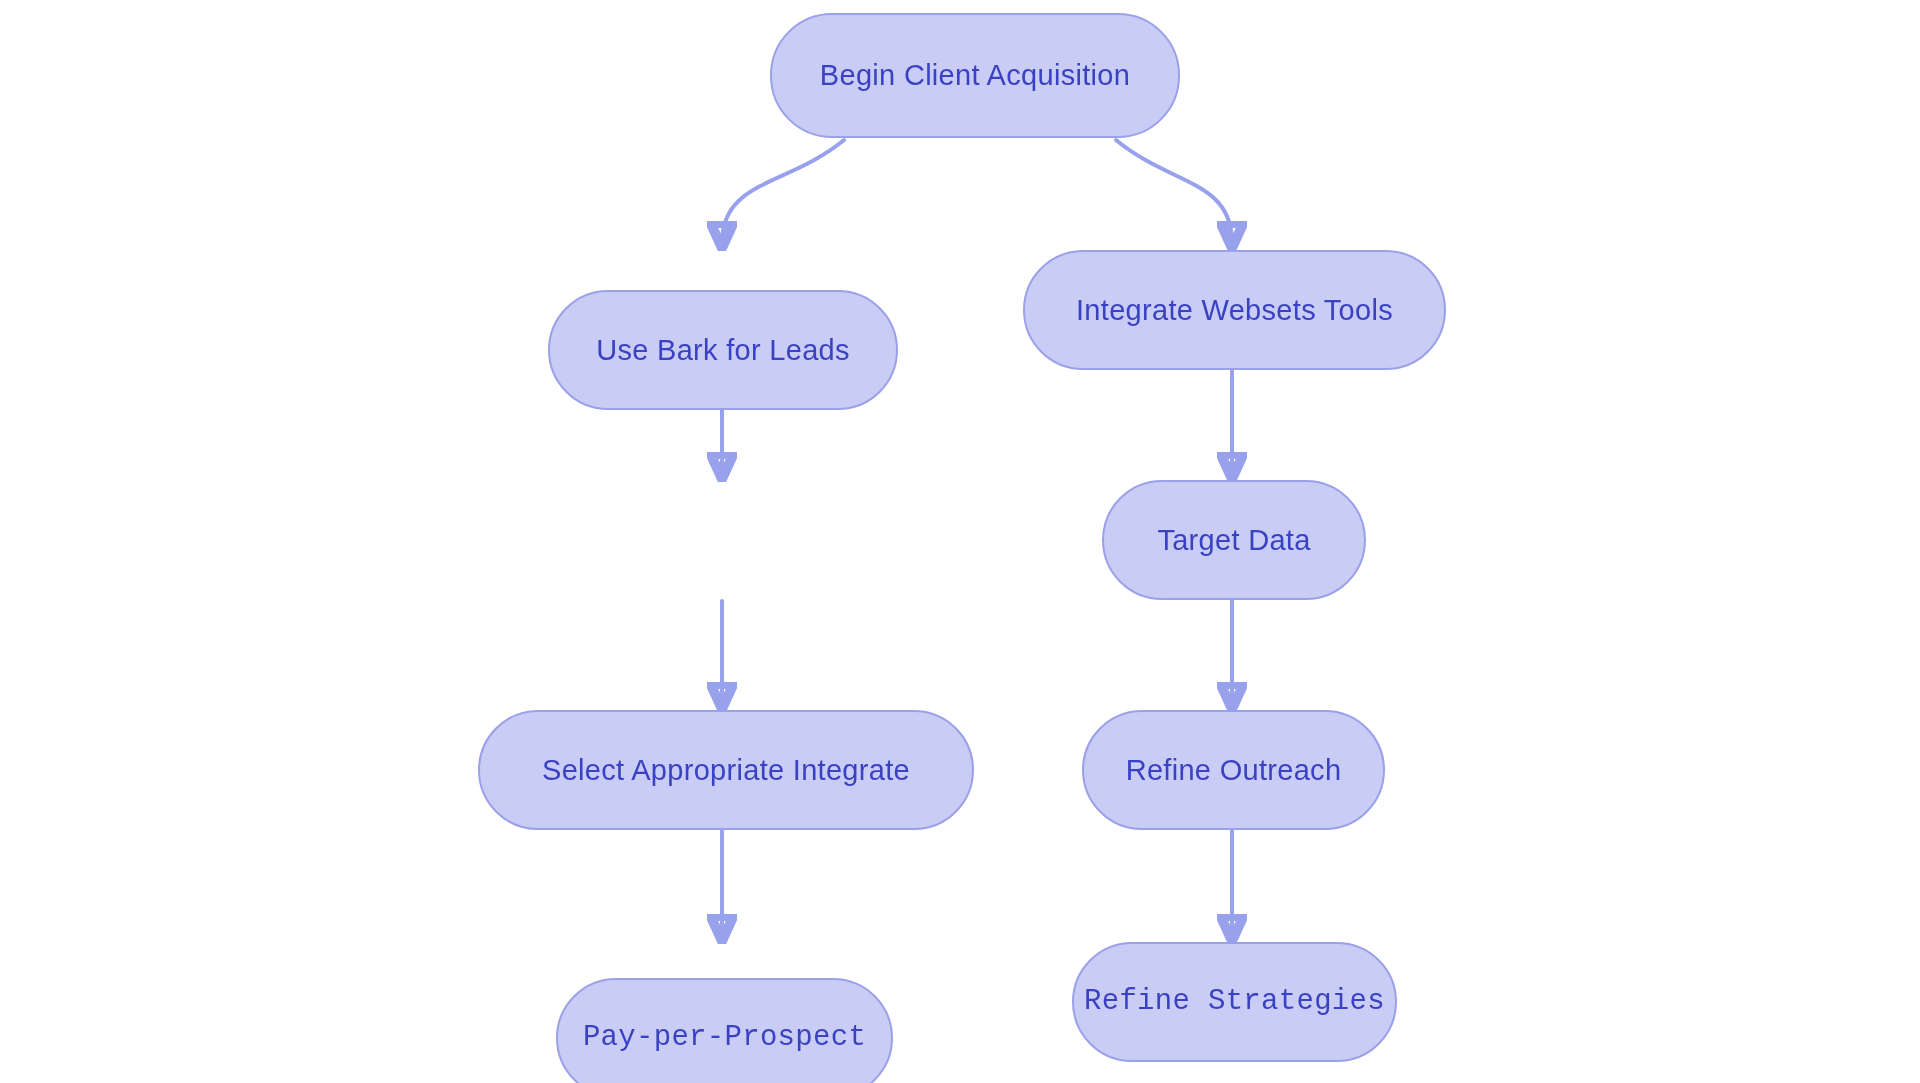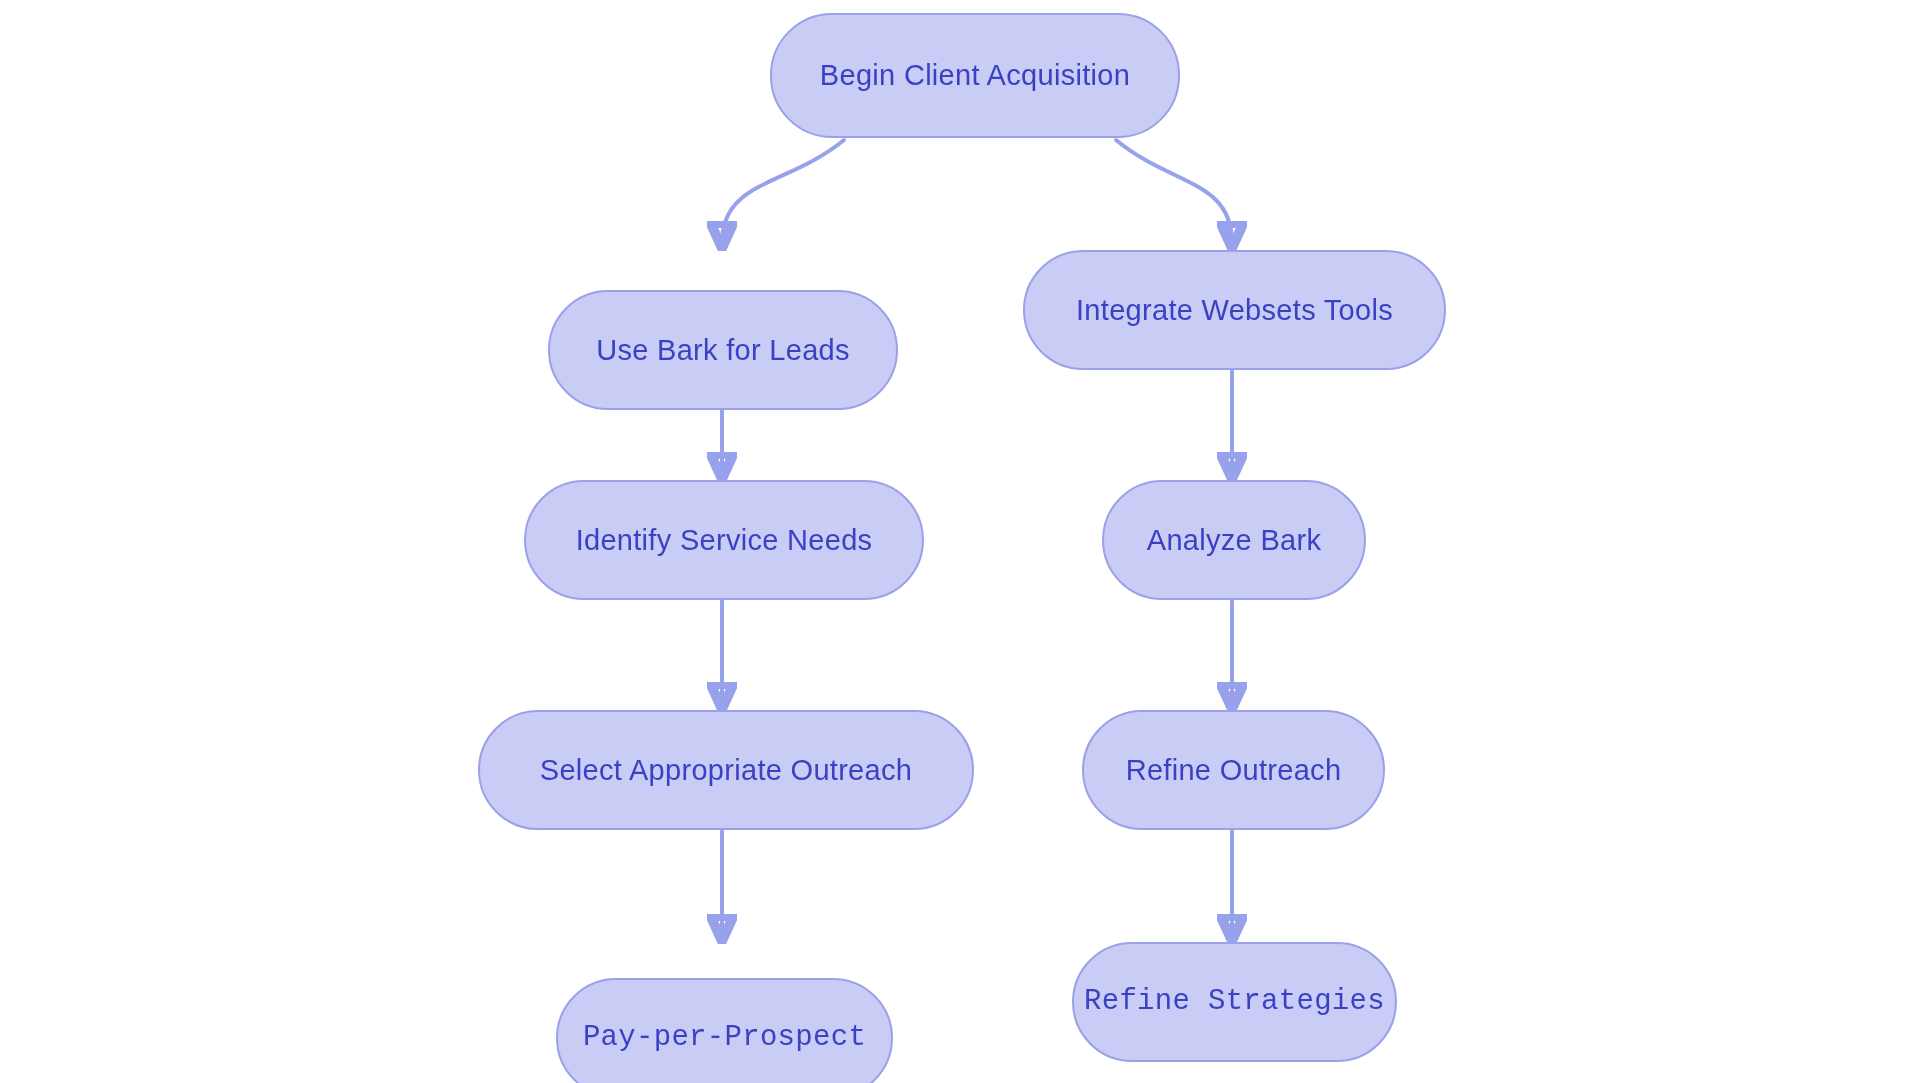--- a/index.html
+++ b/index.html
@@ -76,30 +76,27 @@
   </div>
 
   <div class="node" style="left:548px; top:250px; width:350px; height:120px;margin-top:40px;">
     <span>Use Bark for Leads</span>
   </div>
 
   <div class="node" style="left:1023px; top:250px; width:423px; height:120px;">
     <span>Integrate Websets Tools</span>
   </div>
 
-  <div class="node" style="left:524px; top:480px; width:400px; height:120px;">
-    <span>Identify Service Needs</span>
-  </div>
 
   <div class="node" style="left:1102px; top:480px; width:264px; height:120px;">
-    <span>Analyze Bark</span>
+    <span>Target Data</span>
   </div>
 
   <div class="node" style="left:478px; top:710px; width:496px; height:120px;">
-    <span>Select Appropriate Outreach</span>
+    <span>Select Appropriate Integrate</span>
   </div>
 
   <div class="node" style="left:1082px; top:710px; width:303px; height:120px;">
     <span>Refine Outreach</span>
   </div>
 
   <div class="node" style="left:556px; top:978px; width:337px; height:120px;font-family:Liberation Mono, monospace;">
     <span>Pay-per-Prospect</span>
   </div>
 

